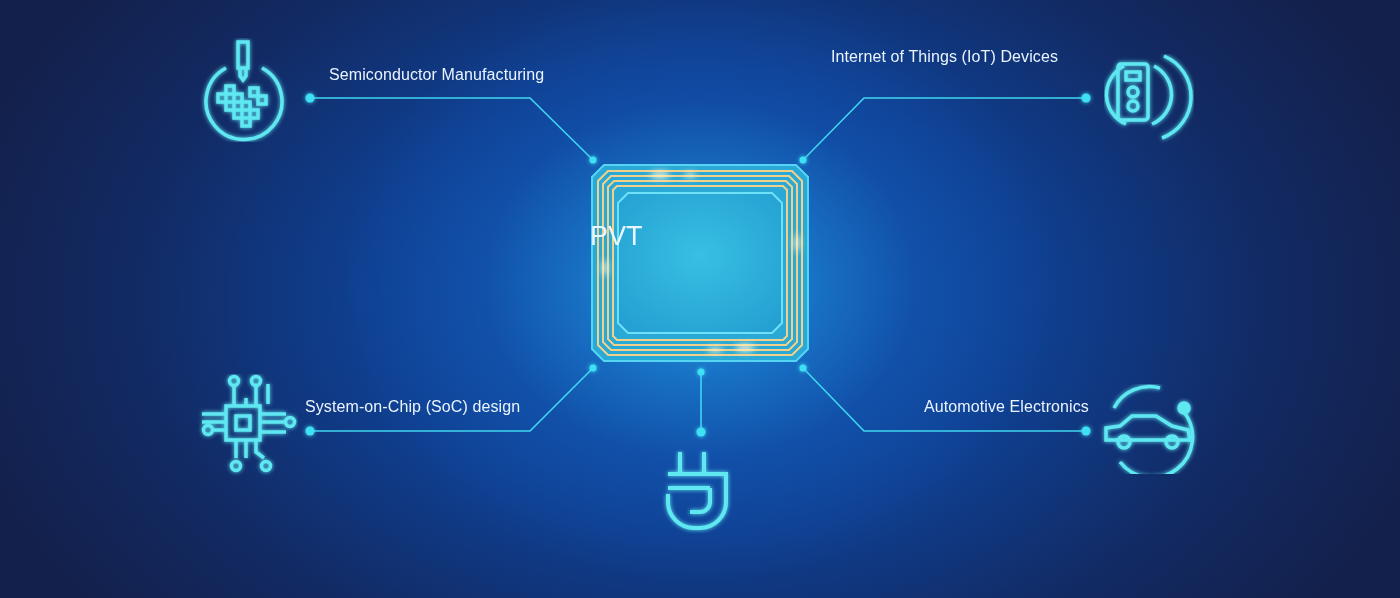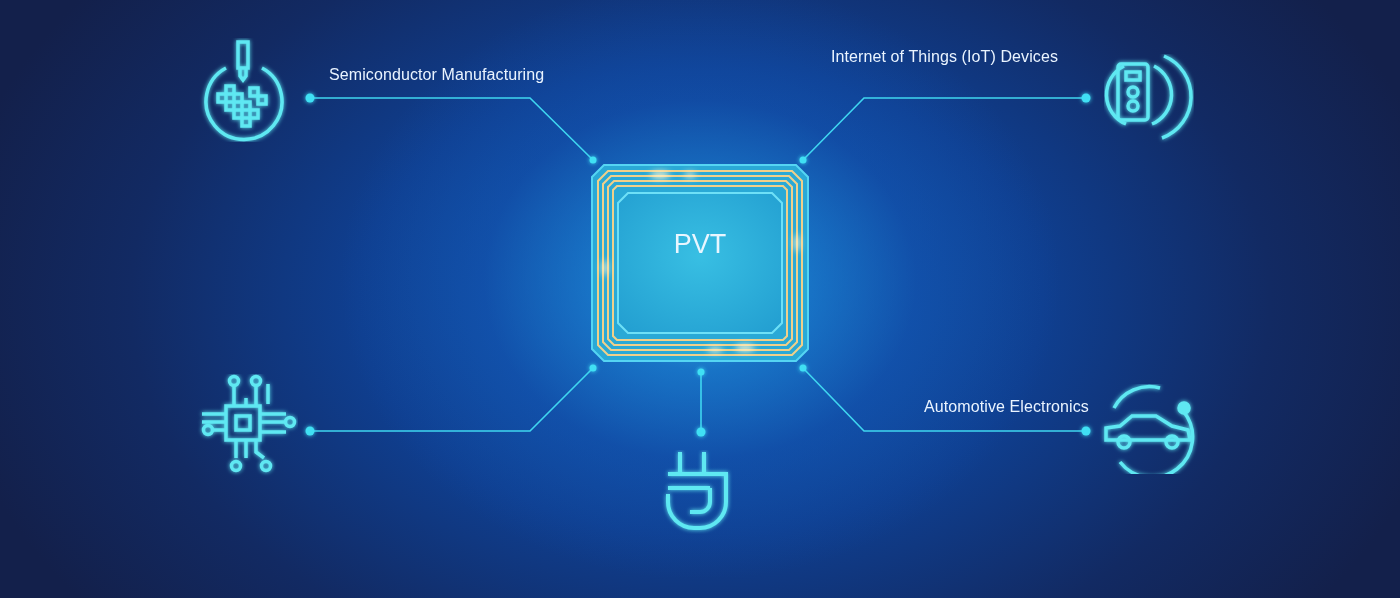--- a/index.html
+++ b/index.html
@@ -5,21 +5,21 @@
   html, body { margin:0; padding:0; }
   body { width:1400px; height:598px; overflow:hidden; background:#13204b; font-family:"Liberation Sans", sans-serif; }
   .stage { position:relative; width:1400px; height:598px; overflow:hidden;
     background:
       radial-gradient(ellipse 360px 300px at 700px 280px, rgba(70,200,240,0.85) 0%, rgba(30,140,220,0.55) 30%, rgba(20,90,190,0.35) 60%, rgba(20,60,150,0) 100%),
       radial-gradient(ellipse 760px 520px at 700px 300px, #1260b8 0%, #0f3f90 45%, #122a63 75%, #13204b 100%);
   }
   svg.lines { position:absolute; left:0; top:0; }
   .label { position:absolute; color:#eaf4ff; font-size:16px; white-space:nowrap; letter-spacing:0.1px; }
   .chip { position:absolute; left:590px; top:163px; width:220px; height:200px; }
-  .chip-title { position:absolute; left:590px; top:228px; width:220px; text-align:center; color:#e9f6ff; font-size:27px; line-height:32px; }
+  .chip-title { position:absolute; left:590px; top:220px; width:220px; color:#e9f6ff; font-size:27px; line-height:32px; }
   .icon { position:absolute; }
 </style>
 </head>
 <body>
 
 <div class="stage">
 
   <svg class="lines" width="1400" height="598">
     <defs>
       <filter id="glow" x="-50%" y="-50%" width="200%" height="200%">
@@ -77,20 +77,21 @@
       <ellipse cx="207" cy="80" rx="3" ry="9"></ellipse>
       <ellipse cx="15" cy="105" rx="3" ry="8"></ellipse>
     </g>
   </svg>
   <div class="chip-title">
     <div>PVT</div>
   </div>
 
   <div class="label" style="left:305px; top:66px;margin-left:24px;">Semiconductor Manufacturing</div>
   <div class="label" style="left:831px; top:48px;">Internet of Things (IoT) Devices</div>
+  <div class="label" style="left:305px; top:398px;">System-on-Chip (SoC) design</div>
   <div class="label" style="left:924px; top:398px;">Automotive Electronics</div>
 
   <svg class="icon" style="left:198px; top:38px;" width="92" height="104" viewBox="0 0 92 104">
     <g stroke="#5ee8f2" stroke-width="3.5" fill="none" filter="url(#glow)">
       <path d="M28,30 A38,38 0 1 0 64,30"></path>
       <rect x="40" y="4" width="10" height="26"></rect>
       <path d="M42,30 L42,38 L45,42 L48,38 L48,30"></path>
       <rect x="28" y="48" width="8" height="8"></rect>
       <rect x="20" y="56" width="8" height="8"></rect>
       <rect x="36" y="56" width="8" height="8"></rect>

